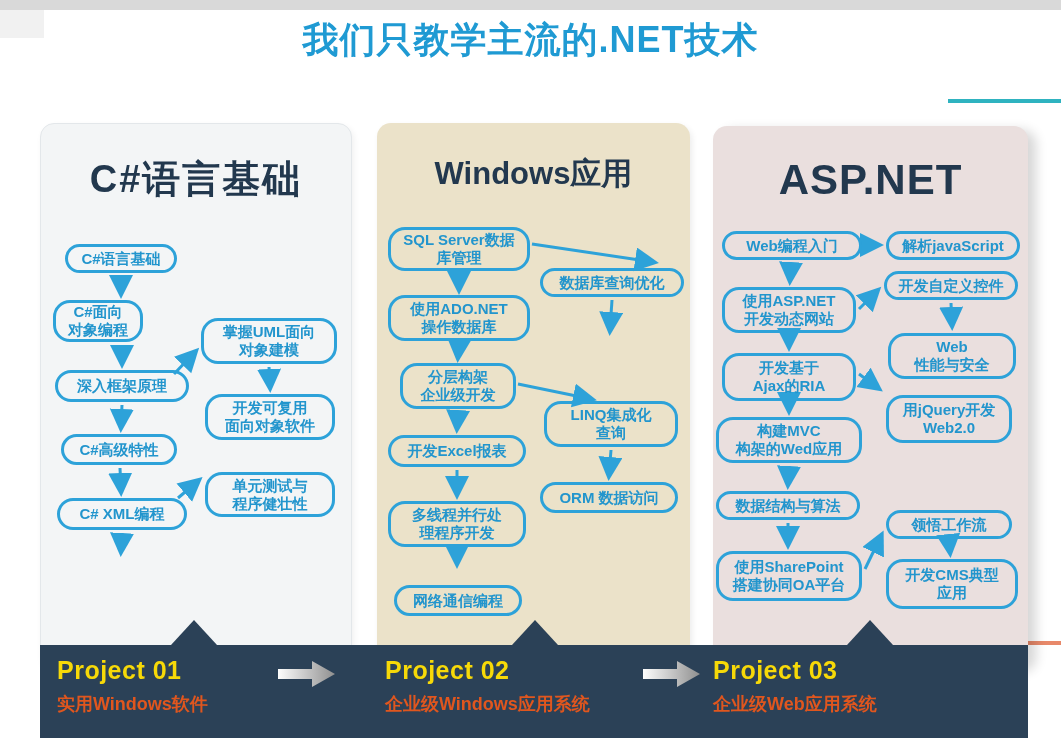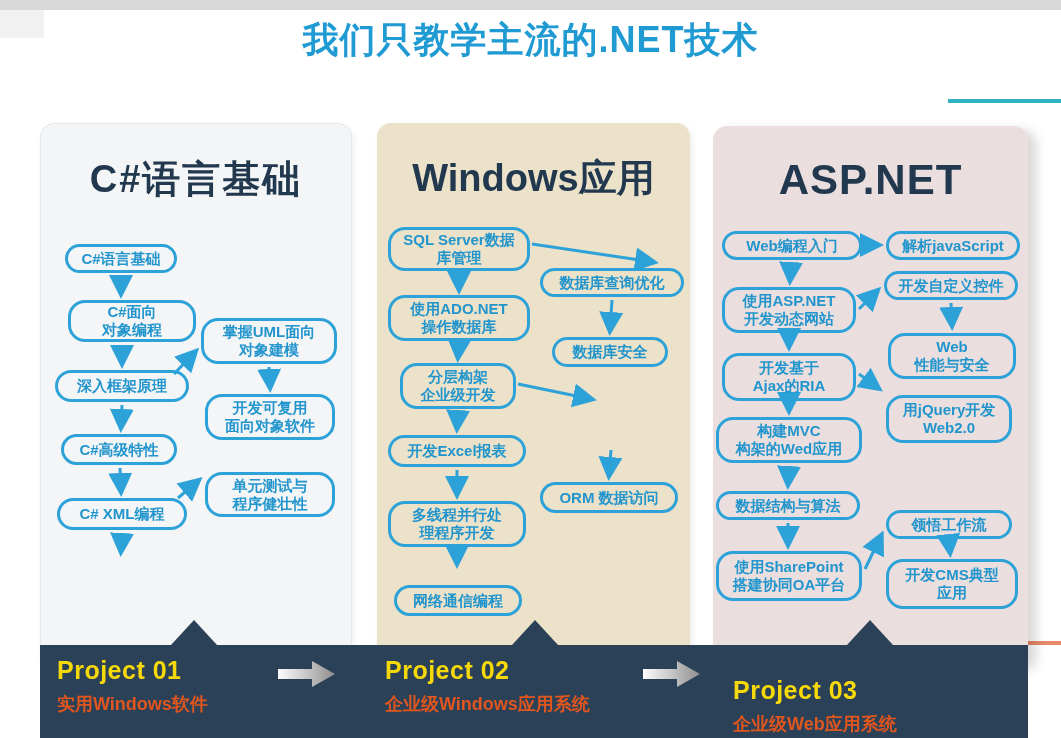--- a/index.html
+++ b/index.html
@@ -15,21 +15,21 @@
   }
   .panel{position:absolute;top:100px;height:545px;border-radius:14px;z-index:1;margin-top:23px;}
   .panel-1{left:40px;width:310px;background:#f3f5f6;border:1px solid #e3e7ea;box-shadow:2px 3px 6px rgba(0,0,0,.06);}
   .panel-2{left:377px;width:313px;background:#ebe2c9;box-shadow:2px 3px 6px rgba(0,0,0,.08);}
   .panel-3{left:713px;top:103px;height:542px;width:315px;background:#eadfde;box-shadow:8px 4px 12px rgba(0,0,0,.16);}
   .col-header{
     position:absolute;left:0;top:30px;width:100%;text-align:center;
     font-weight:bold;color:#22384e;
   }
   .col-header.h1{font-size:38px;letter-spacing:2px;}
-  .col-header.h2{font-size:38px;}
+  .col-header.h2{font-size:31px;}
   .col-header.h3{font-size:42px;letter-spacing:1px;}
   .node{
     position:absolute;display:flex;align-items:center;justify-content:center;
     text-align:center;white-space:pre-line;
     border:3px solid #2da2d9;border-radius:17px;
     color:#2295cd;font-weight:bold;font-size:15px;line-height:1.18;
     box-sizing:border-box;padding:1px 4px;
   }
   .flow-svg{position:absolute;left:0;top:0;}
   .decor-teal{position:absolute;left:948px;top:99px;width:113px;height:4px;background:#2fb3c0;z-index:0;}
@@ -75,21 +75,21 @@
         <line x1="81" y1="281" x2="80" y2="303" marker-end="url(#ah1)"></line>
         <line x1="79" y1="344" x2="80" y2="367" marker-end="url(#ah1)"></line>
         <line x1="81" y1="409" x2="80" y2="427" marker-end="url(#ah1)"></line>
         <line x1="133" y1="250" x2="154" y2="228" marker-end="url(#ah1)"></line>
         <line x1="228" y1="243" x2="229" y2="263" marker-end="url(#ah1)"></line>
         <line x1="137" y1="374" x2="157" y2="357" marker-end="url(#ah1)"></line>
       </g>
     </svg>
 
     <div class="node" style="left:24px;top:120px;width:112px;height:29px;">C#语言基础</div>
-    <div class="node" style="left:27px;top:176px;width:128px;height:42px;">C#面向
+    <div class="node" style="left:12px;top:176px;width:90px;height:42px;">C#面向
 对象编程</div>
     <div class="node" style="left:14px;top:246px;width:134px;height:32px;">深入框架原理</div>
     <div class="node" style="left:20px;top:310px;width:116px;height:31px;">C#高级特性</div>
     <div class="node" style="left:16px;top:374px;width:130px;height:32px;">C# XML编程</div>
     <div class="node" style="left:160px;top:194px;width:136px;height:46px;">掌握UML面向
 对象建模</div>
     <div class="node" style="left:164px;top:270px;width:130px;height:46px;">开发可复用
 面向对象软件</div>
     <div class="node" style="left:164px;top:348px;width:130px;height:45px;">单元测试与
 程序健壮性</div>
@@ -121,21 +121,22 @@
 库管理</div>
     <div class="node" style="left:11px;top:172px;width:142px;height:46px;">使用ADO.NET
 操作数据库</div>
     <div class="node" style="left:23px;top:240px;width:116px;height:46px;">分层构架
 企业级开发</div>
     <div class="node" style="left:11px;top:312px;width:138px;height:32px;">开发Excel报表</div>
     <div class="node" style="left:11px;top:378px;width:138px;height:46px;">多线程并行处
 理程序开发</div>
     <div class="node" style="left:17px;top:462px;width:128px;height:31px;">网络通信编程</div>
     <div class="node" style="left:163px;top:145px;width:144px;height:29px;">数据库查询优化</div>
-    <div class="node" style="left:175px;top:214px;width:116px;height:30px;">数据库安全</div>
+    <div class="node" style="left:167px;top:278px;width:134px;height:46px;">LINQ集成化
+查询</div>
     <div class="node" style="left:163px;top:359px;width:138px;height:31px;">ORM 数据访问</div>
   </div>
 
   <div class="panel panel-3">
     <div class="col-header h3">ASP.NET</div>
 
     <svg class="flow-svg" width="315" height="542" viewBox="0 0 315 542">
       <defs>
         <marker id="ah3" markerWidth="9" markerHeight="9" refX="6" refY="4" orient="auto">
           <path d="M0,0 L8,4 L0,8 z" fill="#2da2d9"></path>
@@ -205,18 +206,18 @@
   <svg class="bar-arrow" style="left:643px;" width="58" height="28" viewBox="0 0 58 28">
     <defs>
       <linearGradient id="grad-a2" x1="0" y1="0" x2="1" y2="0">
         <stop offset="0" stop-color="#fdfdfd"></stop>
         <stop offset="1" stop-color="#8f8f8f"></stop>
       </linearGradient>
     </defs>
     <polygon points="0,9 34,9 34,1 57,14 34,27 34,19 0,19" fill="url(#grad-a2)"></polygon>
   </svg>
 
-  <div class="project" style="left:733px;margin-top:20px;">
+  <div class="project" style="left:713px;">
     <div class="project-name">Project 03</div>
     <div class="project-desc">企业级Web应用系统</div>
   </div>
 
 </div>
 
 </body></html>

